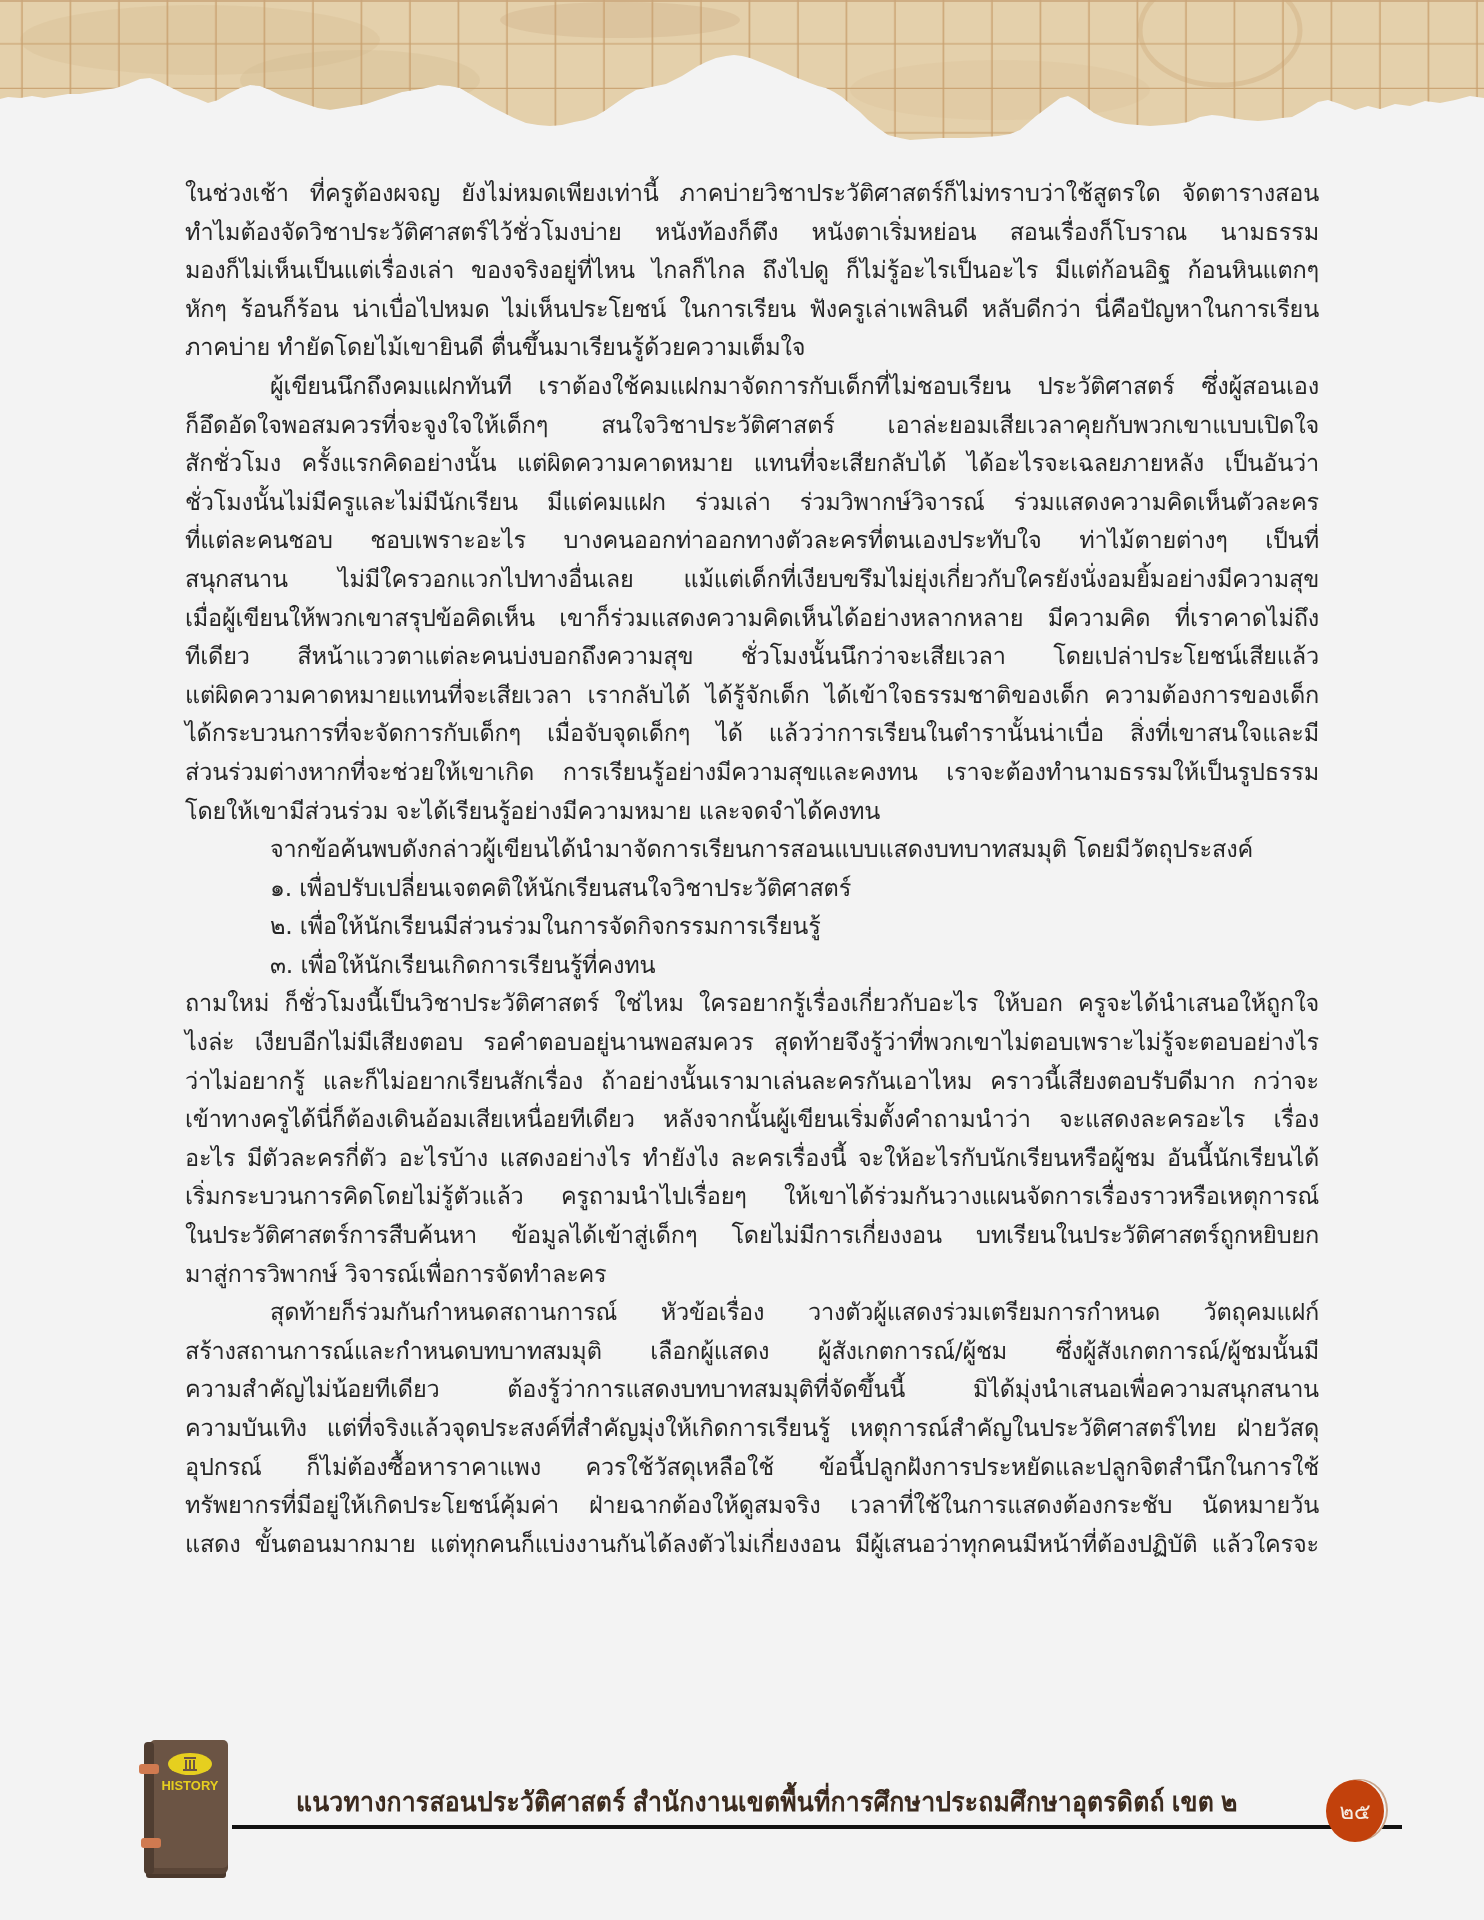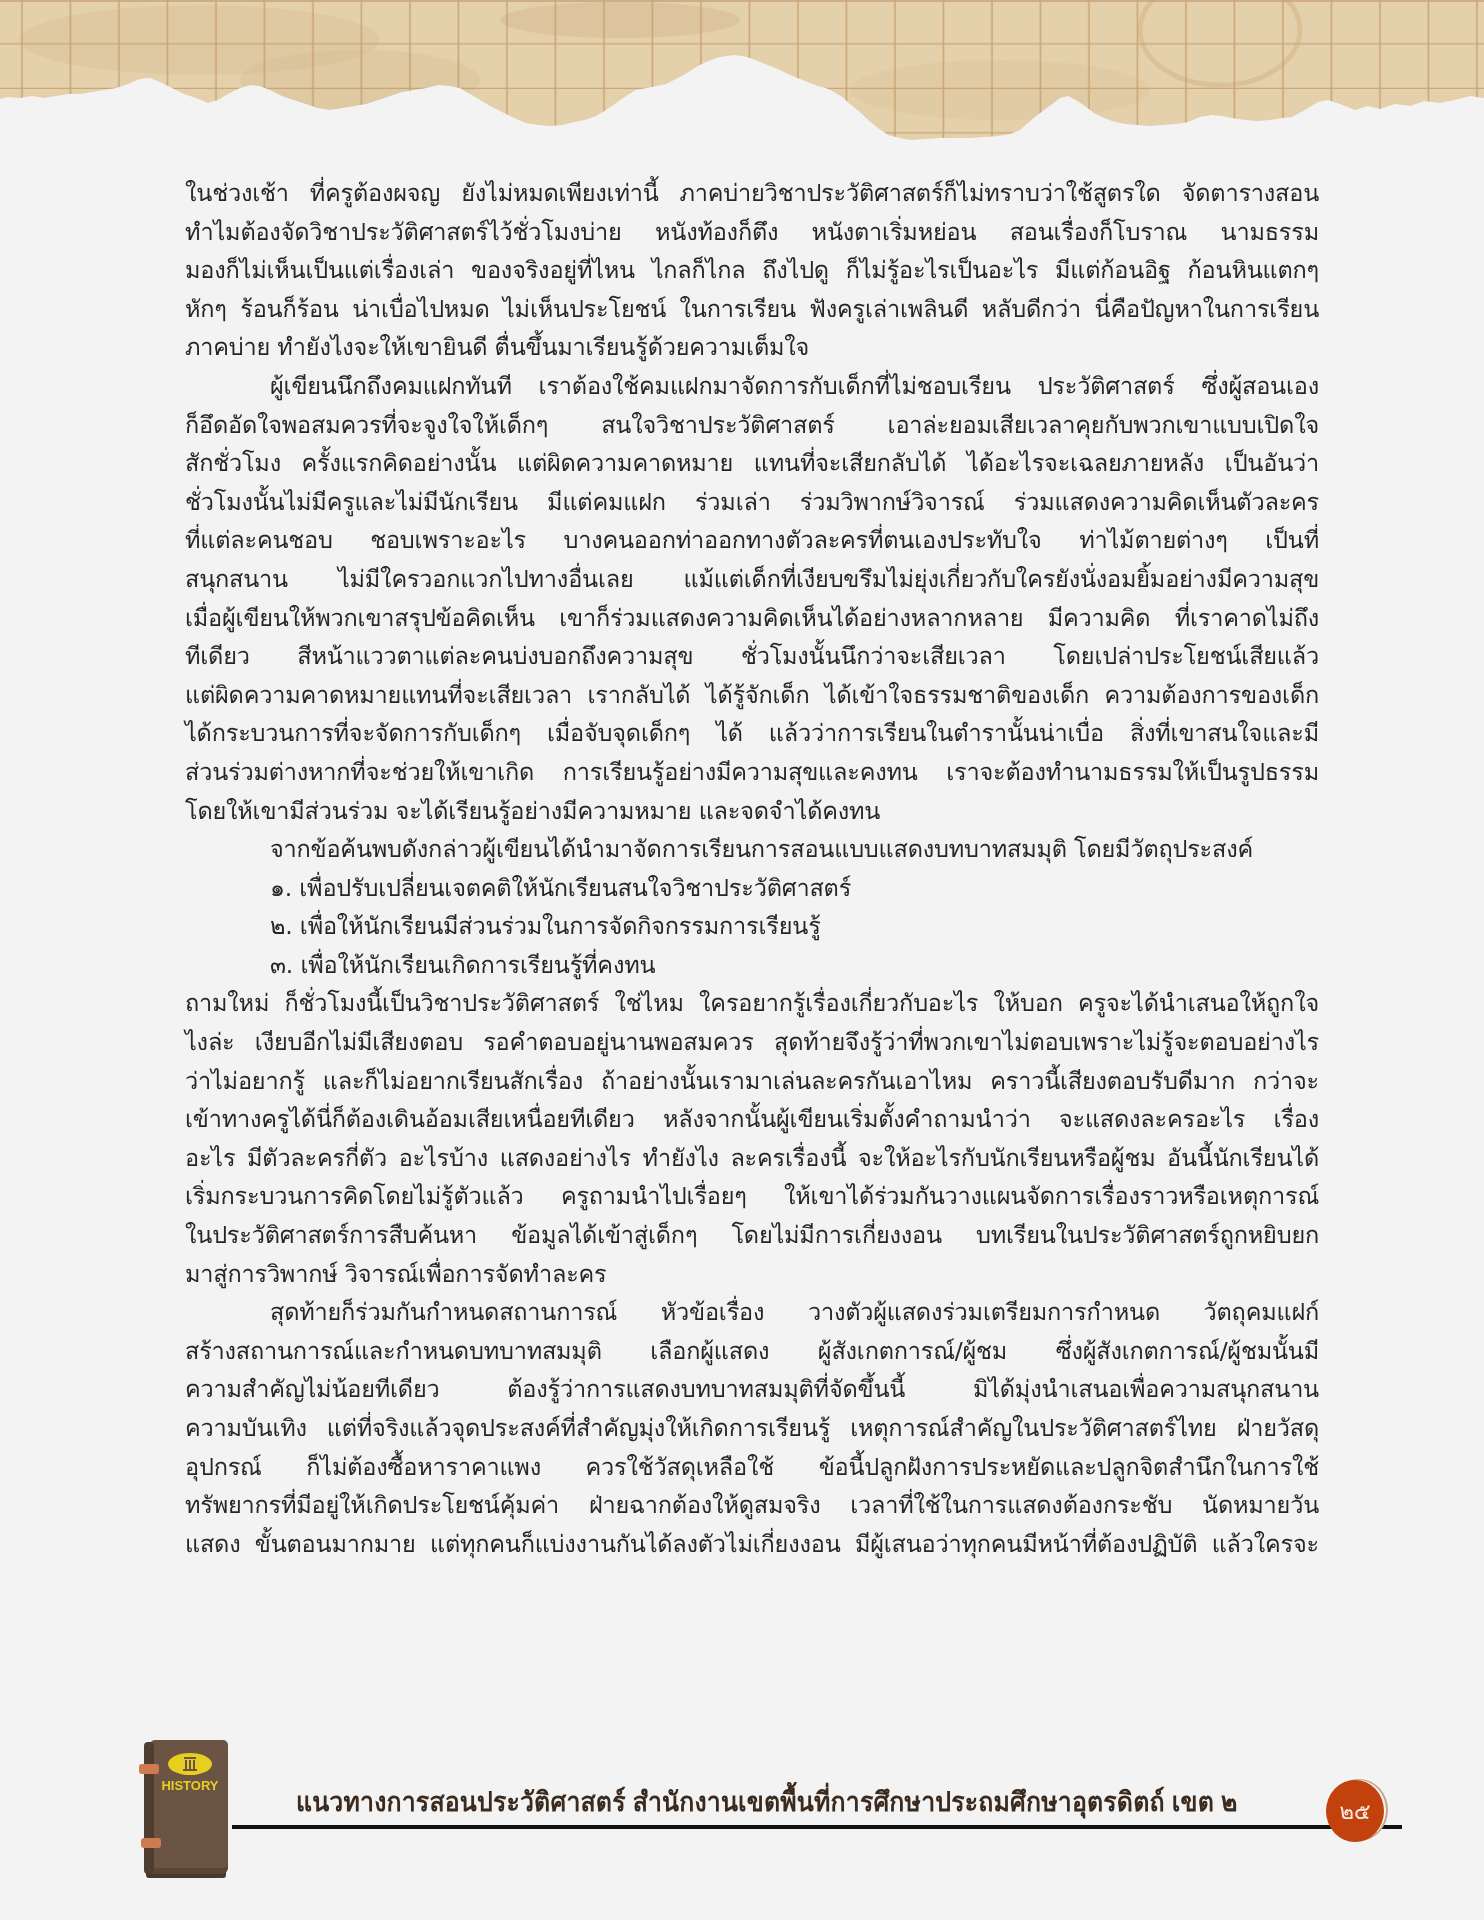--- a/index.html
+++ b/index.html
@@ -137,21 +137,21 @@
       <rect x="0" y="0" width="1484" height="2" fill="#c9a57a" opacity="0.8"></rect>
     </g>
   </svg>
 </div>
 
 <div class="content">
   <div class="line">ในช่วงเช้า ที่ครูต้องผจญ ยังไม่หมดเพียงเท่านี้ ภาคบ่ายวิชาประวัติศาสตร์ก็ไม่ทราบว่าใช้สูตรใด จัดตารางสอน</div>
   <div class="line">ทำไมต้องจัดวิชาประวัติศาสตร์ไว้ชั่วโมงบ่าย หนังท้องก็ตึง หนังตาเริ่มหย่อน สอนเรื่องก็โบราณ นามธรรม</div>
   <div class="line">มองก็ไม่เห็นเป็นแต่เรื่องเล่า ของจริงอยู่ที่ไหน ไกลก็ไกล ถึงไปดู ก็ไม่รู้อะไรเป็นอะไร มีแต่ก้อนอิฐ ก้อนหินแตกๆ</div>
   <div class="line">หักๆ ร้อนก็ร้อน น่าเบื่อไปหมด ไม่เห็นประโยชน์ ในการเรียน ฟังครูเล่าเพลินดี หลับดีกว่า นี่คือปัญหาในการเรียน</div>
-  <div class="line last">ภาคบ่าย ทำยังไงจะให้เขายินดี ตื่นขึ้นมาเรียนรู้ด้วยความเต็มใจ</div>
+  <div class="line last">ภาคบ่าย ทำยัดโดยไม้เขายินดี ตื่นขึ้นมาเรียนรู้ด้วยความเต็มใจ</div>
   <div class="line indent">ผู้เขียนนึกถึงคมแฝกทันที เราต้องใช้คมแฝกมาจัดการกับเด็กที่ไม่ชอบเรียน ประวัติศาสตร์ ซึ่งผู้สอนเอง</div>
   <div class="line">ก็อึดอัดใจพอสมควรที่จะจูงใจให้เด็กๆ สนใจวิชาประวัติศาสตร์ เอาล่ะยอมเสียเวลาคุยกับพวกเขาแบบเปิดใจ</div>
   <div class="line">สักชั่วโมง ครั้งแรกคิดอย่างนั้น แต่ผิดความคาดหมาย แทนที่จะเสียกลับได้ ได้อะไรจะเฉลยภายหลัง เป็นอันว่า</div>
   <div class="line">ชั่วโมงนั้นไม่มีครูและไม่มีนักเรียน มีแต่คมแฝก ร่วมเล่า ร่วมวิพากษ์วิจารณ์ ร่วมแสดงความคิดเห็นตัวละคร</div>
   <div class="line">ที่แต่ละคนชอบ ชอบเพราะอะไร บางคนออกท่าออกทางตัวละครที่ตนเองประทับใจ ท่าไม้ตายต่างๆ เป็นที่</div>
   <div class="line">สนุกสนาน ไม่มีใครวอกแวกไปทางอื่นเลย แม้แต่เด็กที่เงียบขรึมไม่ยุ่งเกี่ยวกับใครยังนั่งอมยิ้มอย่างมีความสุข</div>
   <div class="line">เมื่อผู้เขียนให้พวกเขาสรุปข้อคิดเห็น เขาก็ร่วมแสดงความคิดเห็นได้อย่างหลากหลาย มีความคิด ที่เราคาดไม่ถึง</div>
   <div class="line">ทีเดียว สีหน้าแววตาแต่ละคนบ่งบอกถึงความสุข ชั่วโมงนั้นนึกว่าจะเสียเวลา โดยเปล่าประโยชน์เสียแล้ว</div>
   <div class="line">แต่ผิดความคาดหมายแทนที่จะเสียเวลา เรากลับได้ ได้รู้จักเด็ก ได้เข้าใจธรรมชาติของเด็ก ความต้องการของเด็ก</div>
   <div class="line">ได้กระบวนการที่จะจัดการกับเด็กๆ เมื่อจับจุดเด็กๆ ได้ แล้วว่าการเรียนในตำรานั้นน่าเบื่อ สิ่งที่เขาสนใจและมี</div>

